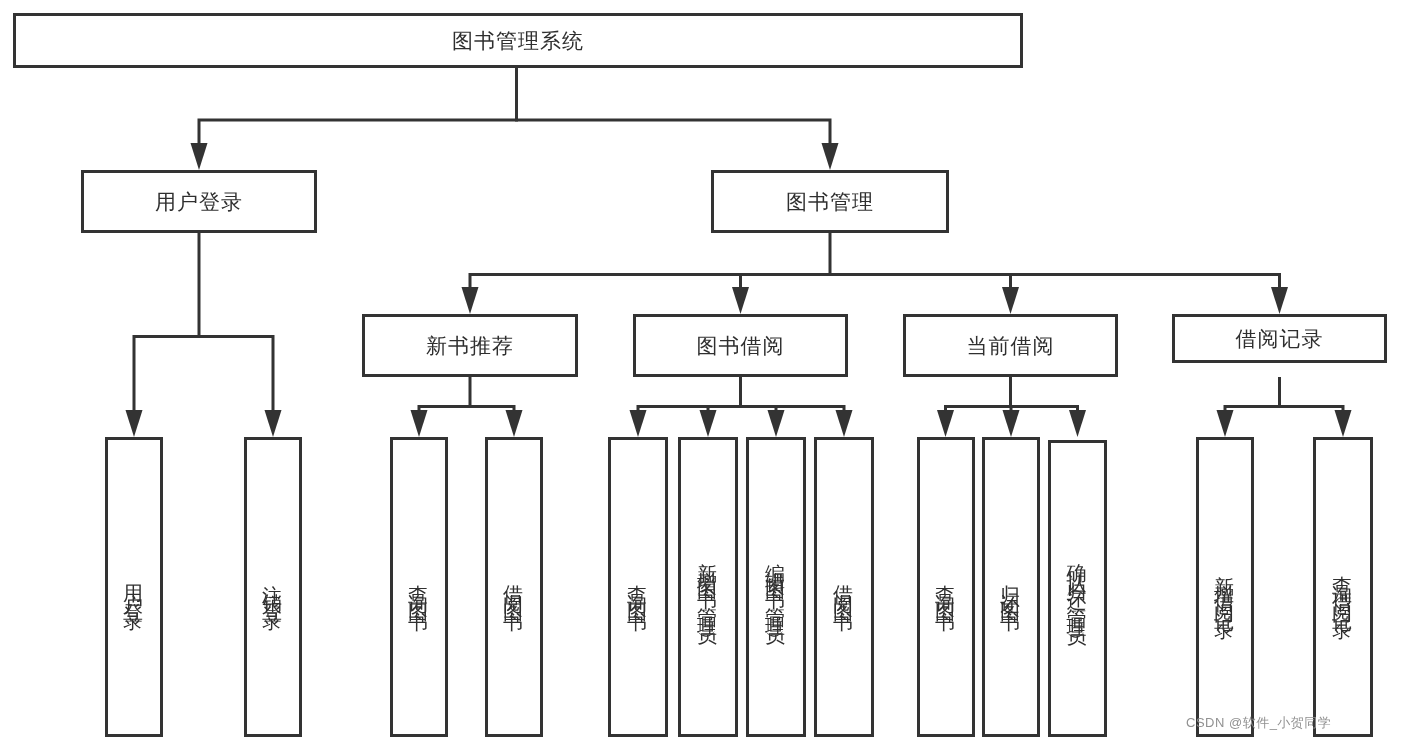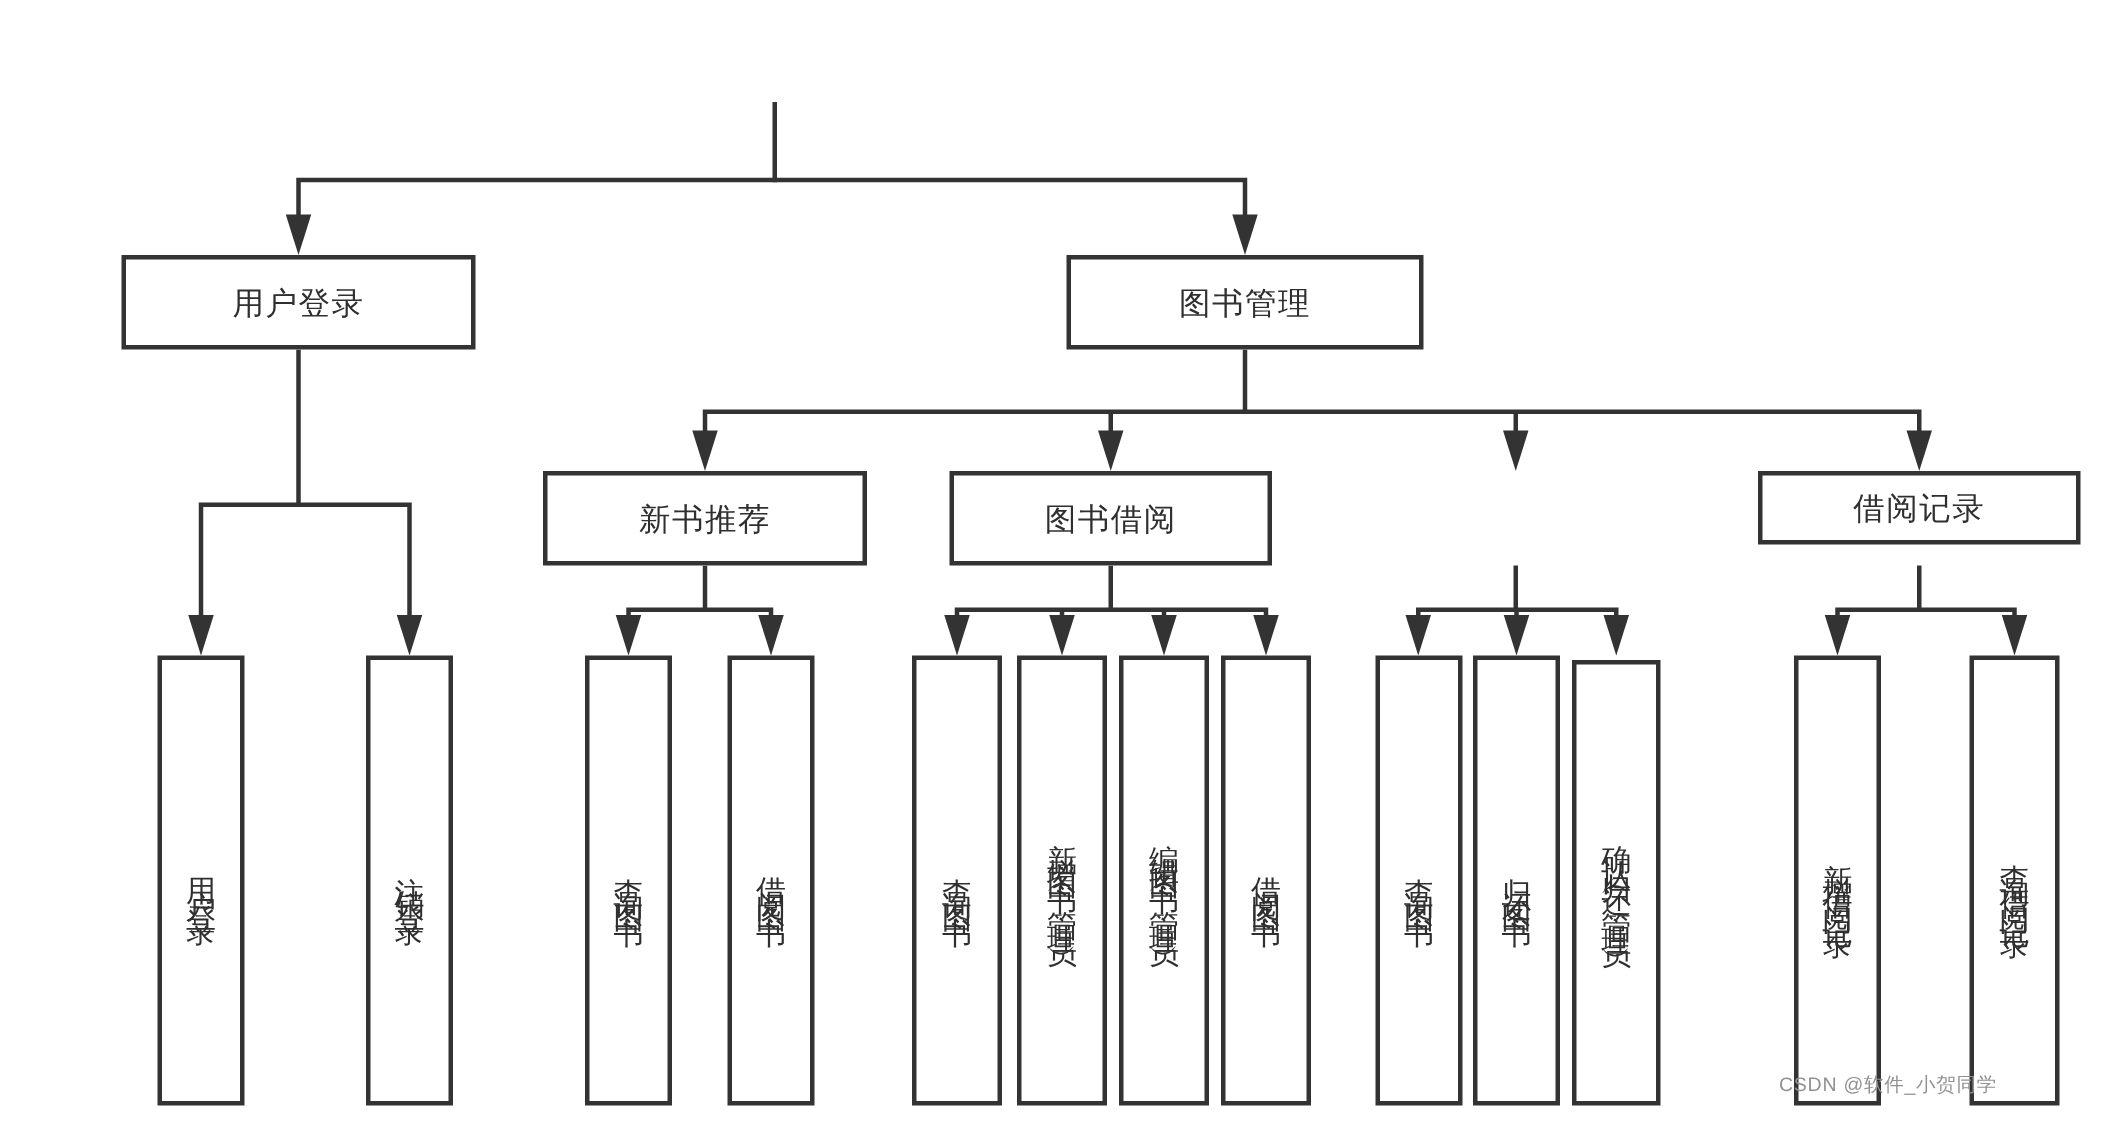--- a/index.html
+++ b/index.html
@@ -99,33 +99,39 @@
     <polygon points="945.5,437 937,410 954,410"></polygon>
     <polygon points="1011,437 1002.5,410 1019.5,410"></polygon>
     <polygon points="1077.5,437 1069,410 1086,410"></polygon>
 
     <path d="M1279.5 377 V406.5"></path>
     <path d="M1225 416 V406.5 H1343 V416"></path>
     <polygon points="1225,437 1216.5,410 1233.5,410"></polygon>
     <polygon points="1343,437 1334.5,410 1351.5,410"></polygon>
   </svg>
 
+  <div class="node" style="left:13px;top:13px;width:1010px;height:55px;">
+    <span>图书管理系统</span>
+  </div>
 
   <div class="node" style="left:81px;top:170px;width:236px;height:63px;">
     <span>用户登录</span>
   </div>
   <div class="node" style="left:711px;top:170px;width:238px;height:63px;">
     <span>图书管理</span>
   </div>
 
   <div class="node" style="left:633px;top:314px;width:215px;height:63px;">
     <span>图书借阅</span>
   </div>
   <div class="node" style="left:362px;top:314px;width:216px;height:63px;">
     <span>新书推荐</span>
+  </div>
+  <div class="node" style="left:903px;top:314px;width:215px;height:63px;">
+    <span>当前借阅</span>
   </div>
   <div class="node" style="left:1172px;top:314px;width:215px;height:49px;">
     <span>借阅记录</span>
   </div>
 
   <div class="vnode" style="left:105px;top:437px;width:58px;height:300px;">
     <span>用户登录</span>
   </div>
   <div class="vnode" style="left:244px;top:437px;width:58px;height:300px;">
     <span>注销登录</span>

